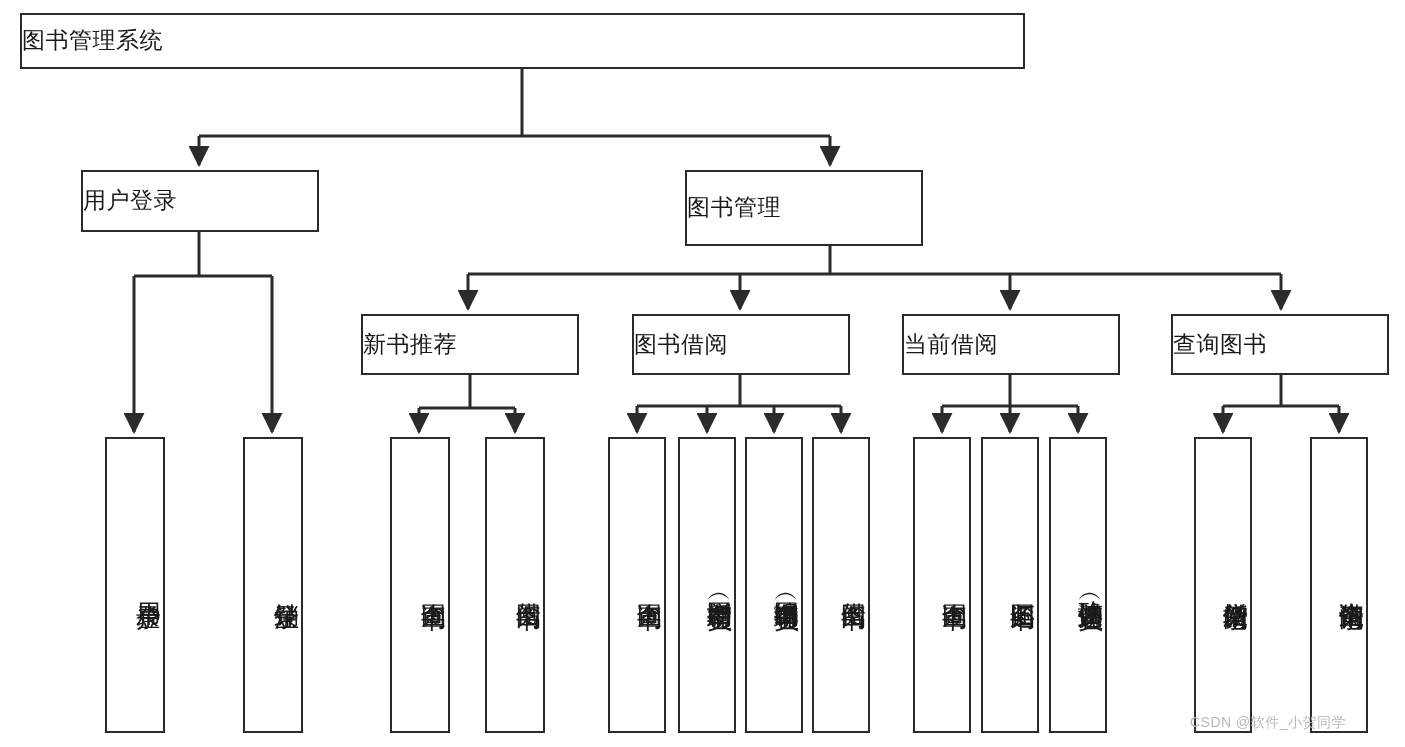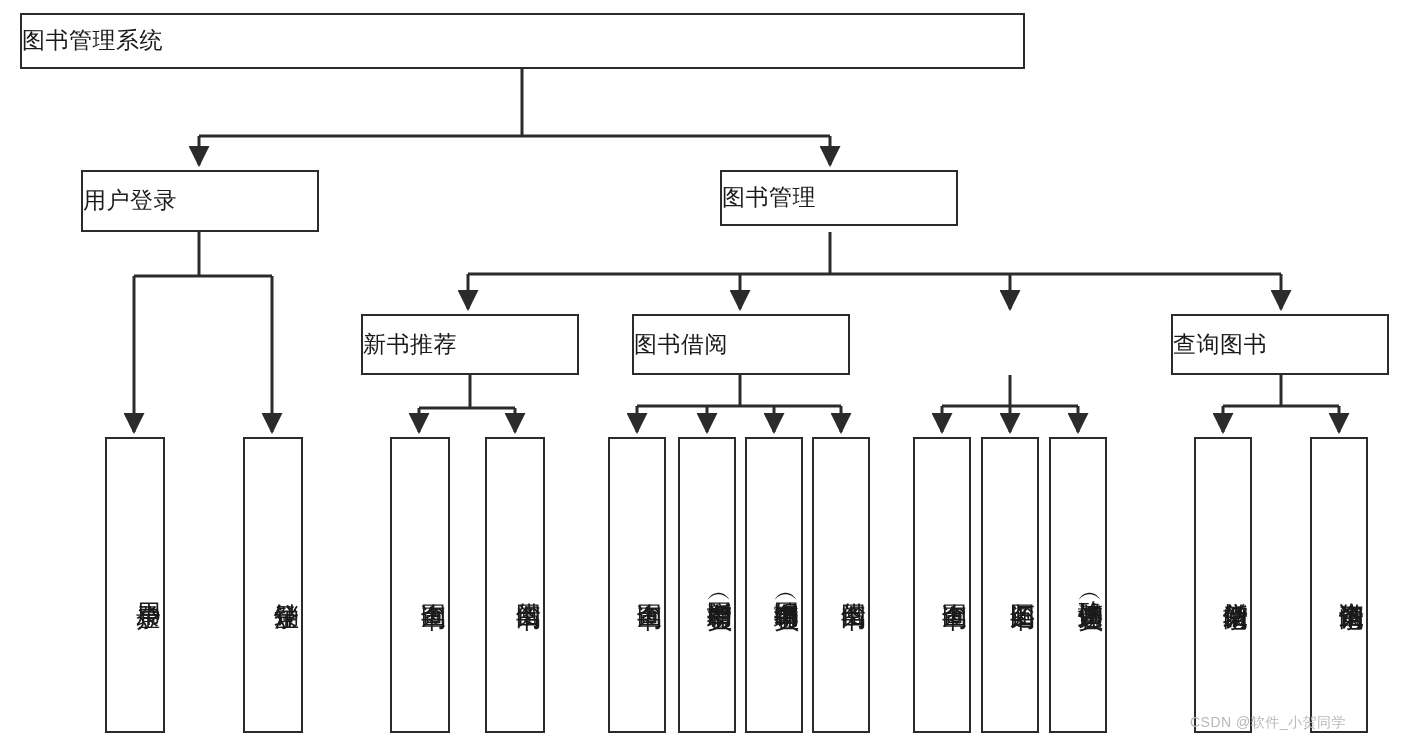--- a/index.html
+++ b/index.html
@@ -123,29 +123,32 @@
     </g>
   </svg>
 
   <div class="node node-h node-root" style="left: 20px; top: 13px; width: 1005px; height: 56px;">
     <span>图书管理系统</span>
   </div>
 
   <div class="node node-h" style="left: 81px; top: 170px; width: 238px; height: 62px;">
     <span>用户登录</span>
   </div>
-  <div class="node node-h" style="left: 720px; top: 170px; width: 238px; height: 56px;">
+  <div class="node node-h" style="left: 685px; top: 170px; width: 238px; height: 76px;">
     <span>图书管理</span>
   </div>
 
   <div class="node node-h" style="left: 632px; top: 314px; width: 218px; height: 61px;">
     <span>图书借阅</span>
   </div>
   <div class="node node-h" style="left: 361px; top: 314px; width: 218px; height: 61px;">
     <span>新书推荐</span>
+  </div>
+  <div class="node node-h" style="left: 902px; top: 314px; width: 218px; height: 61px;">
+    <span>当前借阅</span>
   </div>
   <div class="node node-h" style="left: 1171px; top: 314px; width: 218px; height: 61px;">
     <span>查询图书</span>
   </div>
 
   <div class="node node-v" style="left: 105px; top: 437px; width: 60px; height: 296px;">
     <span class="vtext">用户登录</span>
   </div>
   <div class="node node-v" style="left: 243px; top: 437px; width: 60px; height: 296px;">
     <span class="vtext">注销登录</span>

